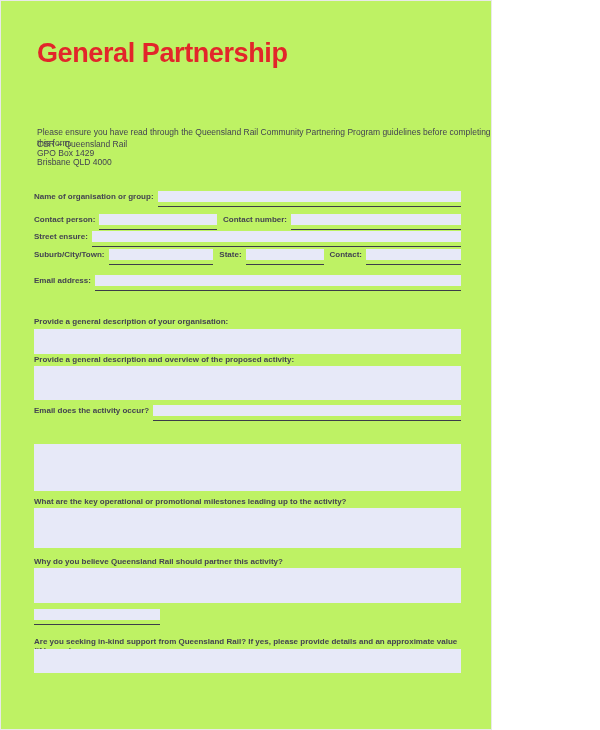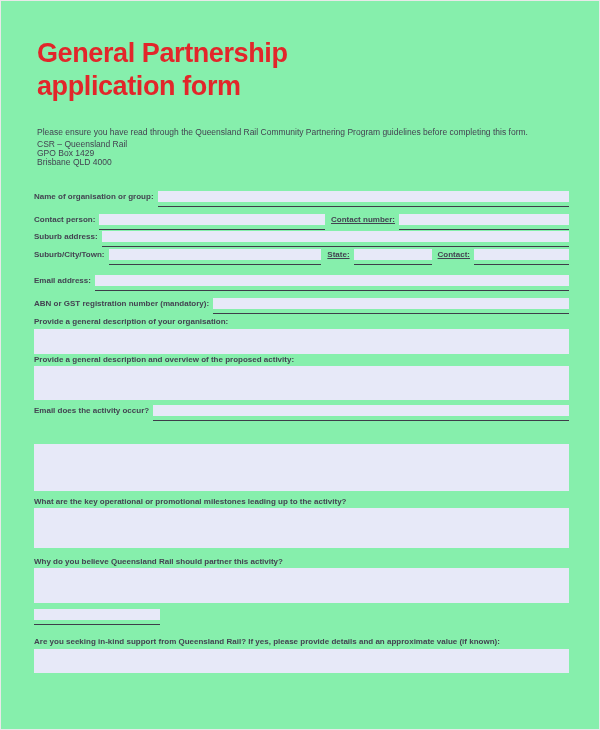--- a/index.html
+++ b/index.html
@@ -3,22 +3,22 @@
 <meta charset="utf-8">
 <style>
   :root{
     --red:#e2262a;
     --text:#434351;
     --fill:#e7e9f8;
   }
   html,body{margin:0;padding:0;background:#ffffff;}
   .page{
     position:relative;
-    width:600px;height:730px;
-    background:#86efac;
+    width:492px;height:730px;
+    background:#bef264;
     box-sizing:border-box;
     border:1px solid #e9e9e9;
     font-family:"Liberation Sans", sans-serif;
     color:var(--text);
     overflow:hidden;
   }
   .title{
     position:absolute;left:36px;top:36px;
     margin:0;
     font-size:27px;line-height:33px;font-weight:bold;
@@ -39,21 +39,21 @@
   .submission div{margin-bottom:0;}
   .email{color:var(--red);text-decoration:none;cursor:pointer;}
   .frow{
     position:absolute;left:33px;right:30px;
     display:flex;align-items:flex-start;height:14px;
   }
   .flabel{
     font-size:8px;font-weight:bold;line-height:9px;
     white-space:nowrap;padding-right:4px;color:var(--text);
   }
-  .flabel.mid{padding-left:6px;text-decoration:underline;}
+  .flabel.mid{padding-left:6px;}
   .fline{
     display:block;height:14px;
     border-bottom:1px solid #3d3d49;
     position:relative;
   }
   .fline::before{
     content:"";position:absolute;left:0;right:0;bottom:4px;height:11px;
     background:var(--fill);
   }
   .grow{flex:1 1 auto;}
@@ -66,21 +66,20 @@
     background:var(--fill);
   }
 </style>
 </head>
 <body>
 
 <div class="page">
 
   <h1 class="title">
     <div>General Partnership</div>
-    <div>application form</div>
   </h1>
 
   <p class="intro">Please ensure you have read through the Queensland Rail Community Partnering Program guidelines before completing this form.</p>
 
   <div class="submission">
     <div>CSR – Queensland Rail</div>
     <div>GPO Box 1429</div>
     <div>Brisbane QLD 4000</div>
   </div>
 
@@ -90,42 +89,38 @@
   </div>
 
   <div class="frow" style="top:214px">
     <span class="flabel">Contact person:</span>
     <span class="fline grow"></span>
     <span class="flabel mid">Contact number:</span>
     <span class="fline" style="width:170px"></span>
   </div>
 
   <div class="frow" style="top:231px">
-    <span class="flabel">Suburb address:</span>
+    <span class="flabel">Street ensure:</span>
     <span class="fline grow"></span>
   </div>
 
   <div class="frow" style="top:249px">
     <span class="flabel">Suburb/City/Town:</span>
     <span class="fline grow"></span>
     <span class="flabel mid">State:</span>
     <span class="fline" style="width:78px"></span>
     <span class="flabel mid">Contact:</span>
     <span class="fline" style="width:95px"></span>
   </div>
 
   <div class="frow" style="top:275px">
     <span class="flabel">Email address:</span>
     <span class="fline grow"></span>
   </div>
 
-  <div class="frow" style="top:298px">
-    <span class="flabel">ABN or GST registration number (mandatory):</span>
-    <span class="fline grow"></span>
-  </div>
 
   <div class="qlabel" style="top:316px">Provide a general description of your organisation:</div>
   <div class="fill" style="top:328px;height:25px"></div>
 
   <div class="qlabel" style="top:354px">Provide a general description and overview of the proposed activity:</div>
   <div class="fill" style="top:365px;height:34px"></div>
 
   <div class="frow" style="top:405px">
     <span class="flabel">Email does the activity occur?</span>
     <span class="fline grow"></span>

